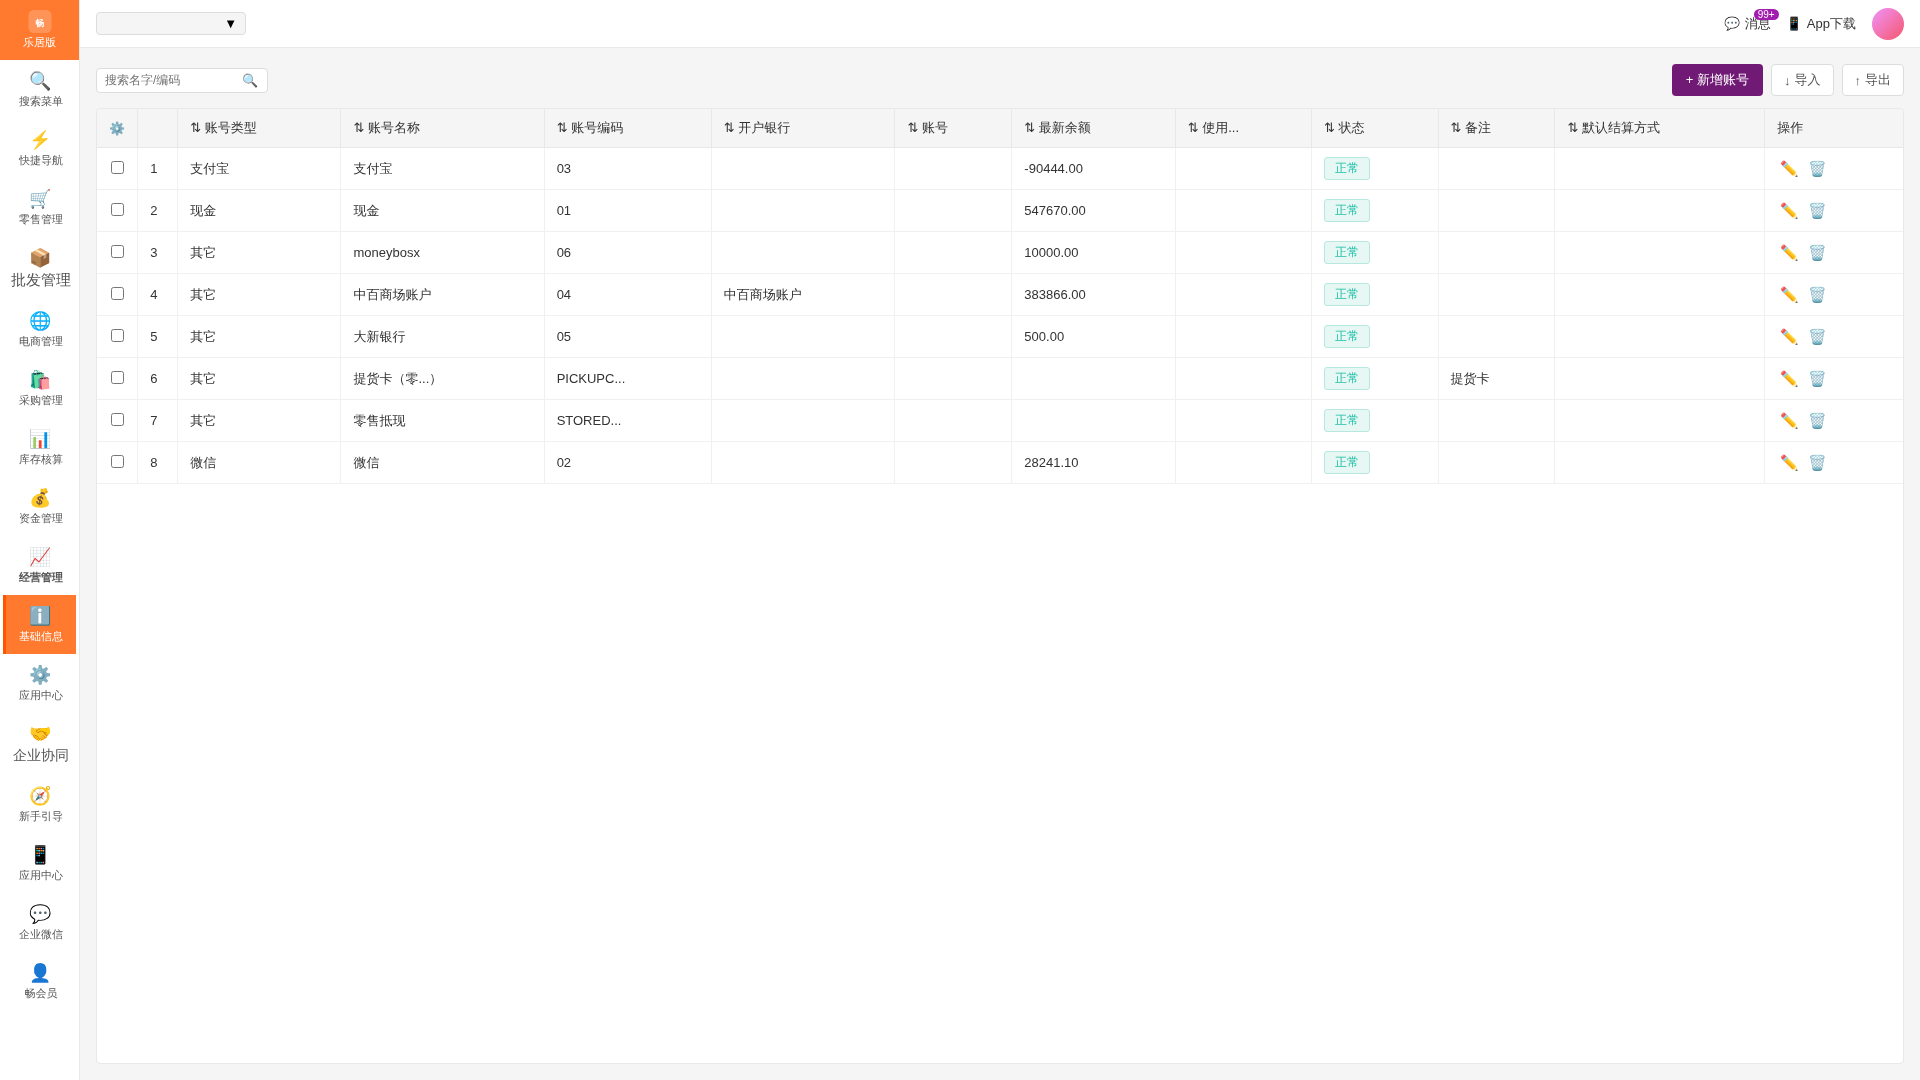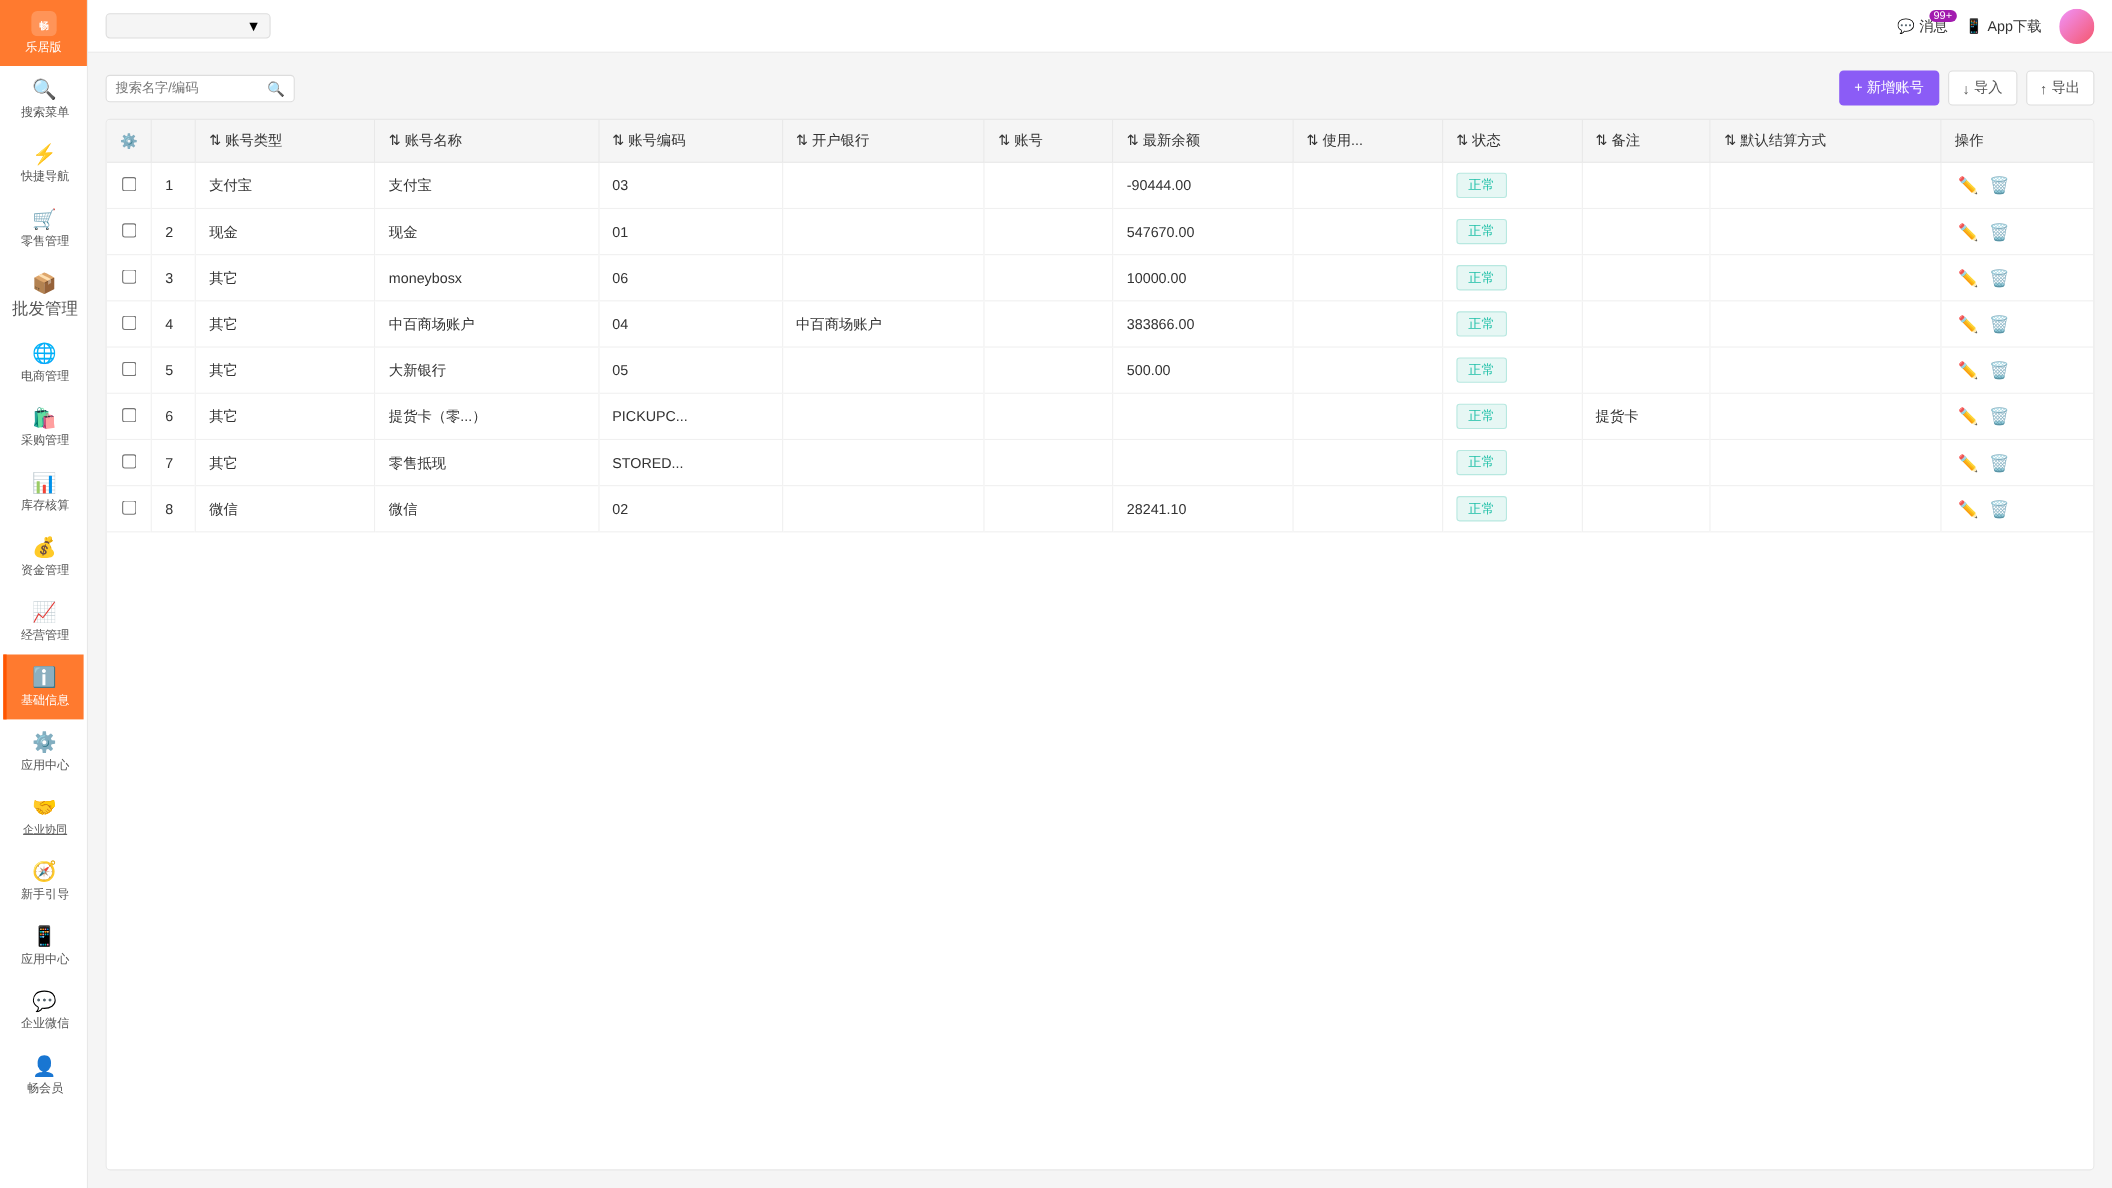--- a/index.html
+++ b/index.html
@@ -131,21 +131,21 @@
     }
     .toolbar .left-tools { display: flex; gap: 8px; align-items: center; }
     .search-input-wrap {
       display: flex; align-items: center; border: 1px solid #ddd; border-radius: 4px; background: #fff;
       padding: 4px 8px; gap: 4px; width: 172px;
     }
     .search-input-wrap input { border: none; outline: none; font-size: 12px; color: #999; width: 100%; }
     .search-icon { color: #ccc; cursor: pointer; }
     .toolbar .right-tools { display: flex; gap: 8px; }
     .btn-primary {
-      background: #8b5cf6; color: #fff; border: none; border-radius: 4px; padding: 6px 14px; cursor: pointer; font-size: 13px; display: flex; align-items: center; gap: 4px;
+      background: #701a75; color: #fff; border: none; border-radius: 4px; padding: 6px 14px; cursor: pointer; font-size: 13px; display: flex; align-items: center; gap: 4px;
     }
     .btn-default {
       background: #fff; color: #555; border: 1px solid #ddd; border-radius: 4px; padding: 6px 12px; cursor: pointer; font-size: 13px; display: flex; align-items: center; gap: 4px;
     }
 
     
     .table-wrap {
       background: #fff;
       border-radius: 4px;
       overflow: hidden;
@@ -229,33 +229,33 @@
       <div class="sidebar-item">
         <span class="si-icon">📊</span>
         <span style="font-size:11px;text-align:center;">库存核算</span>
       </div>
       <div class="sidebar-item">
         <span class="si-icon">💰</span>
         <span style="font-size:11px;text-align:center;">资金管理</span>
       </div>
       <div class="sidebar-item">
         <span class="si-icon">📈</span>
-        <span style="font-size:11px;text-align:center;">经营管理</span>
+        <span style="font-size:11px;text-align:center;font-weight:bold;">经营管理</span>
       </div>
       <div class="sidebar-item active">
         <span class="si-icon">ℹ️</span>
         <span style="font-size:11px;text-align:center;">基础信息</span>
       </div>
       <div class="sidebar-item">
         <span class="si-icon">⚙️</span>
         <span style="font-size:11px;text-align:center;">应用中心</span>
       </div>
       <div class="sidebar-item">
         <span class="si-icon">🤝</span>
-        <span style="font-size:10px;text-align:left;text-decoration:underline;">企业协同</span>
+        <span style="font-size:14px;text-align:left;">企业协同</span>
       </div>
       <div class="sidebar-item">
         <span class="si-icon">🧭</span>
         <span style="font-size:11px;text-align:center;">新手引导</span>
       </div>
       <div class="sidebar-item">
         <span class="si-icon">📱</span>
         <span style="font-size:11px;text-align:center;">应用中心</span>
       </div>
       <div class="sidebar-item">

